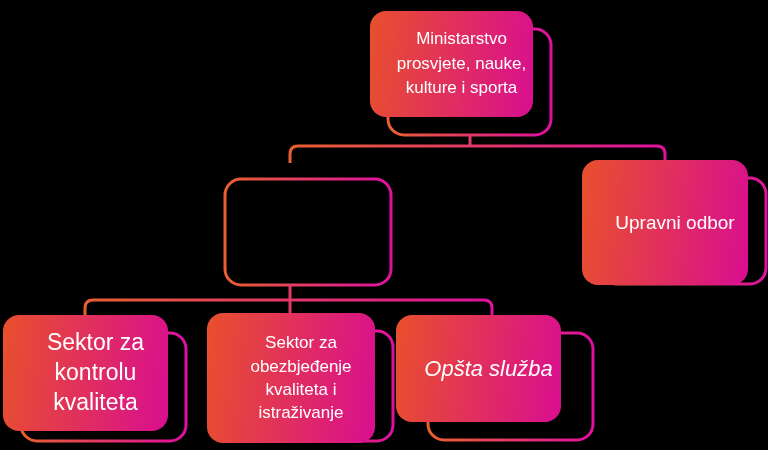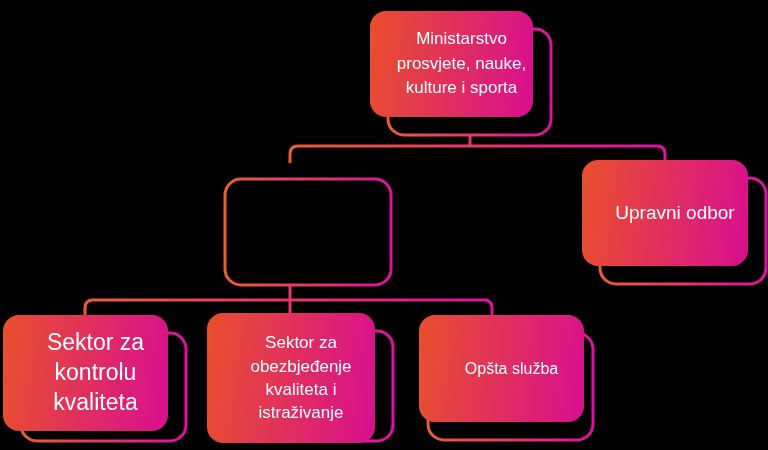--- a/index.html
+++ b/index.html
@@ -38,24 +38,24 @@
   }
   .node-label {
     white-space: pre-line;
     display: block;
     width: 100%;
     padding-left: 20px;
   }
   
   .node-ministry  { left: 370px; top: 11px;  width: 163px; height: 106px; font-size: 17px;   line-height: 1.45; }
   .node-direktor  { left: 207px; top: 161px; width: 166px; height: 106px; font-size: 18.5px; }
-  .node-upravni   { left: 582px; top: 160px; width: 166px; height: 106px; font-size: 19px; align-items: center;   }
+  .node-upravni   { left: 582px; top: 160px; width: 166px; height: 125px; font-size: 19px; align-items: center;   }
   .node-sektor1   { left: 3px;   top: 315px; width: 165px; height: 116px; font-size: 23px; line-height: 1.3; justify-content: flex-end; }
   .node-sektor2   { left: 207px; top: 313px; width: 168px; height: 130px; font-size: 17px;   line-height: 1.38; }
-  .node-opsta     { left: 419px; top: 315px; width: 165px; height: 107px; font-size: 16px; }
+  .node-opsta     { left: 396px; top: 315px; width: 165px; height: 107px; font-size: 22px; font-style: italic; }
 </style>
 </head>
 <body>
 
 <div class="stage">
 
   <svg class="connector-layer" width="768" height="450" viewBox="0 0 768 450" xmlns="http://www.w3.org/2000/svg">
     <defs>
 
       <linearGradient id="grad-outline" x1="0" y1="0" x2="1" y2="0">

